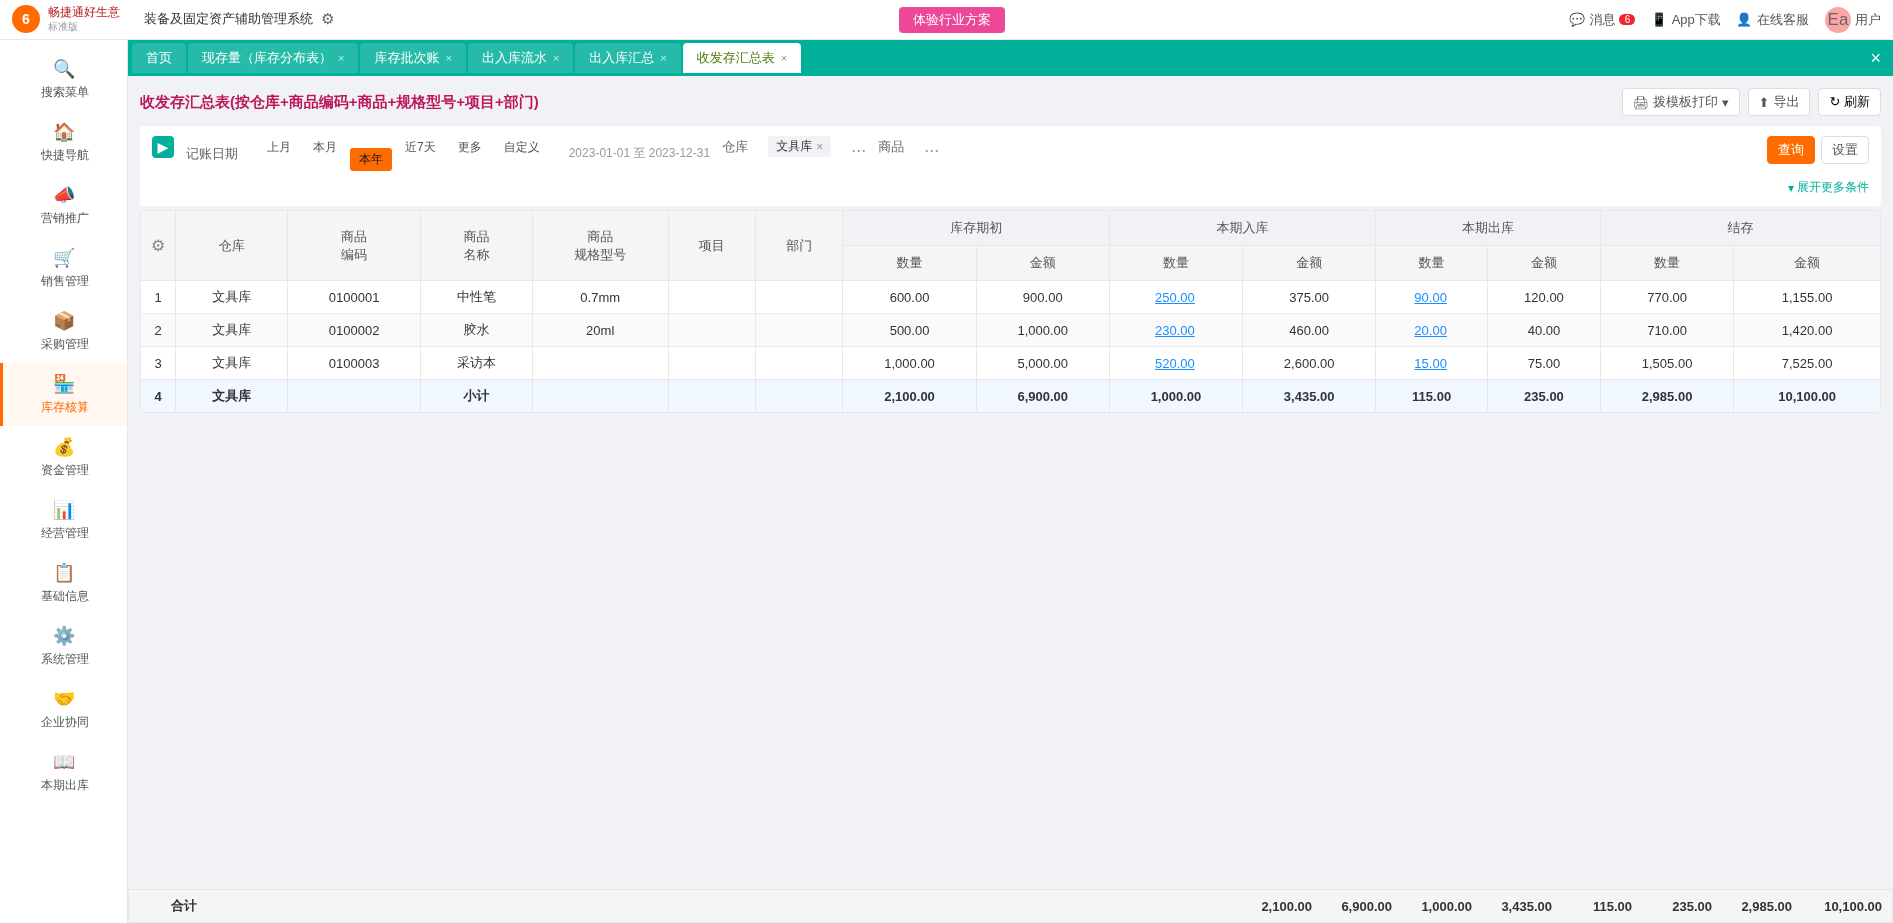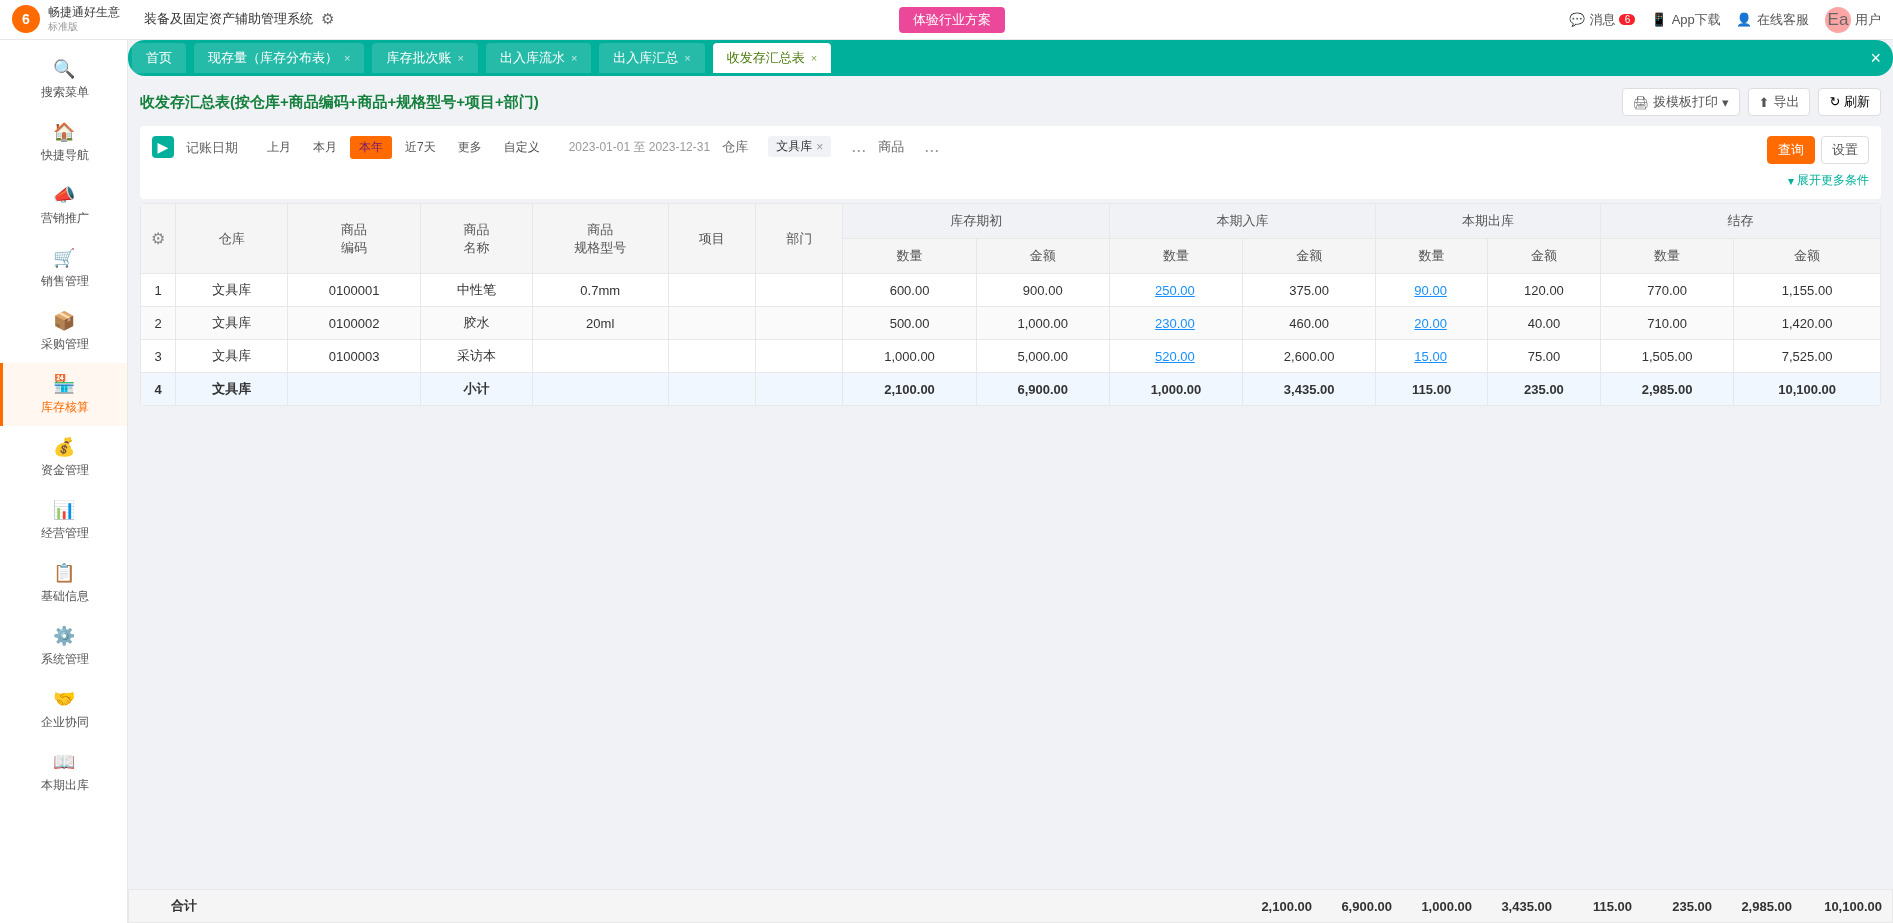--- a/index.html
+++ b/index.html
@@ -20,21 +20,21 @@
       align-items: center;
       gap: 8px;
     }
     .logo-icon {
       width: 28px; height: 28px;
       background: #ff6b00;
       border-radius: 50%;
       display: flex; align-items: center; justify-content: center;
       color: #fff; font-weight: bold; font-size: 14px;
     }
-    .logo-text { font-size: 12px; color: #404040; line-height: 1.2; text-align: right; }
+    .logo-text { font-size: 12px; color: #b91c1c; line-height: 1.2; text-align: right; }
     .logo-sub { font-size: 10px; color: #999; }
     .system-name {
       font-size: 13px;
       color: #333;
       margin-left: 16px;
       text-align: center;
     }
     .experience-btn {
       background: #ec4899;
       color: #fff;
@@ -101,22 +101,21 @@
     
     .content-area { flex: 1; display: flex; flex-direction: column; overflow: hidden; }
 
     
     .tab-bar {
       background: #00b09b;
       display: flex;
       align-items: center;
       height: 36px;
       padding: 0 4px;
-      gap: 8px;
-      border-radius: 17px;
+      gap: 2px;
     }
     .tab {
       display: flex;
       align-items: center;
       padding: 0 14px;
       height: 30px;
       background: rgba(255,255,255,0.15);
       color: #fff;
       border-radius: 4px 4px 0 0;
       cursor: pointer;
@@ -137,21 +136,21 @@
     
     .page-content { flex: 1; background: #f0f2f5; padding: 12px; overflow: auto; }
 
     
     .page-header {
       display: flex;
       align-items: center;
       justify-content: space-between;
       margin-bottom: 10px;
     }
-    .page-title { font-size: 15px; font-weight: bold; color: #15803d; }
+    .page-title { font-size: 15px; font-weight: bold; color: #be185d; }
     .page-actions { display: flex; align-items: center; gap: 8px; }
     .action-btn {
       display: flex; align-items: center; gap: 4px;
       border: 1px solid #ddd;
       background: #fff;
       border-radius: 4px;
       padding: 4px 10px;
       font-size: 13px;
       cursor: pointer;
       color: #555;
@@ -172,21 +171,21 @@
     .filter-label { color: #666; }
     .date-options { display: flex; gap: 4px; }
     .date-opt {
       padding: 2px 8px;
       border-radius: 3px;
       cursor: pointer;
       font-size: 12px;
       color: #555;
       border: 1px solid transparent;
     }
-    .date-opt.active { background: #ff6b00; color: #701a75; }
+    .date-opt.active { background: #ff6b00; color: #0f172a; margin-top: 12px; }
     .date-range { font-size: 12px; color: #999; }
     .filter-tag {
       display: flex; align-items: center; gap: 4px;
       background: #f0f2f5;
       border-radius: 3px;
       padding: 2px 8px;
       font-size: 12px;
     }
     .filter-tag .x { cursor: pointer; color: #999; }
     .filter-more { color: #999; font-size: 18px; cursor: pointer; }

